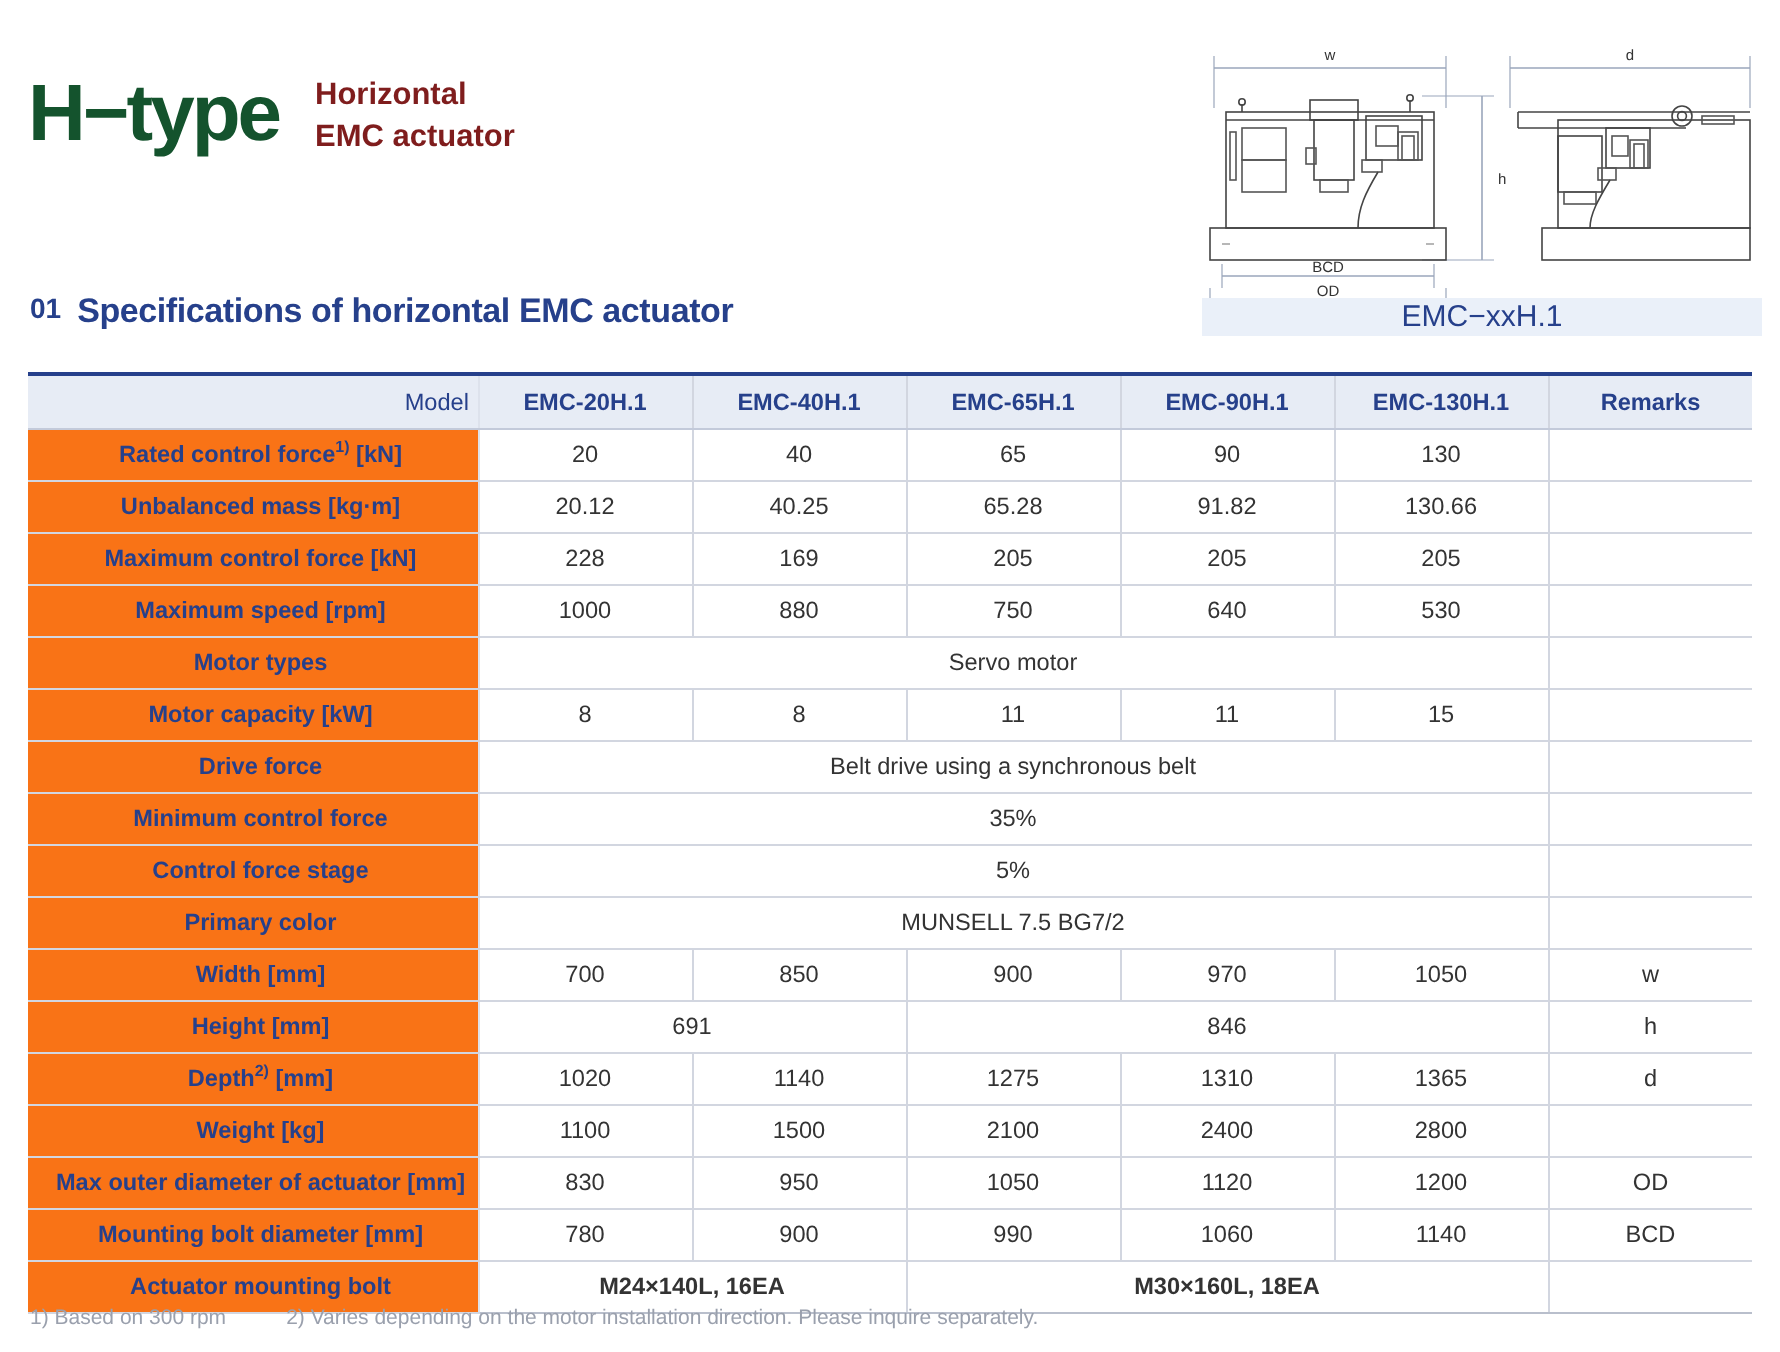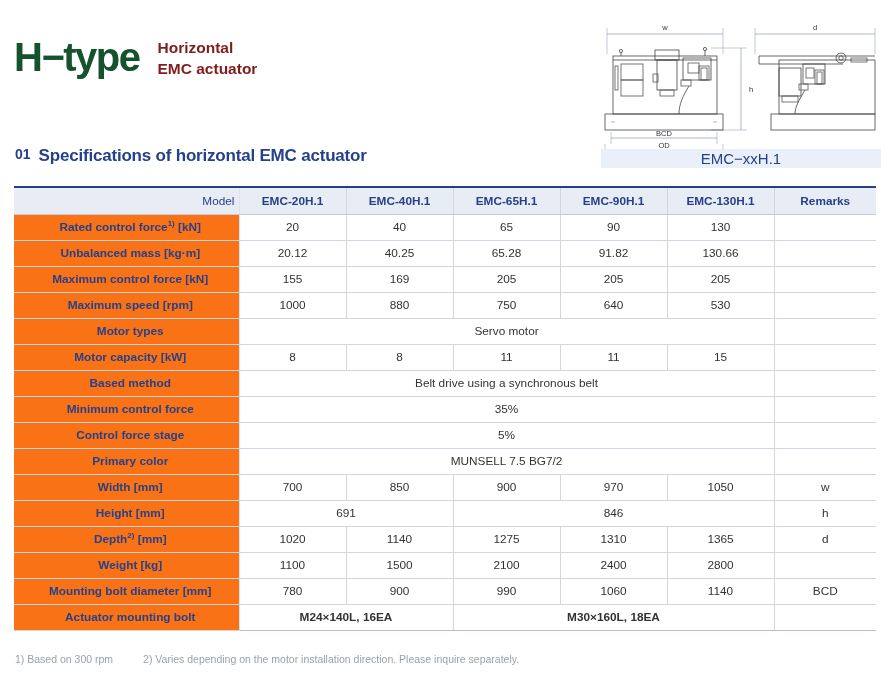--- a/index.html
+++ b/index.html
@@ -288,21 +288,21 @@
           <th class="lbl">Unbalanced mass [kg·m]</th>
           <td>20.12</td>
           <td>40.25</td>
           <td>65.28</td>
           <td>91.82</td>
           <td>130.66</td>
           <td class="last-col"></td>
         </tr>
         <tr>
           <th class="lbl">Maximum control force [kN]</th>
-          <td>155</td>
+          <td>228</td>
           <td>169</td>
           <td>205</td>
           <td>205</td>
           <td>205</td>
           <td class="last-col"></td>
         </tr>
         <tr>
           <th class="lbl">Maximum speed [rpm]</th>
           <td>1000</td>
           <td>880</td>
@@ -319,21 +319,21 @@
         <tr>
           <th class="lbl">Motor capacity [kW]</th>
           <td>8</td>
           <td>8</td>
           <td>11</td>
           <td>11</td>
           <td>15</td>
           <td class="last-col"></td>
         </tr>
         <tr>
-          <th class="lbl">Based method</th>
+          <th class="lbl">Drive force</th>
           <td colspan="5">Belt drive using a synchronous belt</td>
           <td class="last-col"></td>
         </tr>
         <tr>
           <th class="lbl">Minimum control force</th>
           <td colspan="5">35%</td>
           <td class="last-col"></td>
         </tr>
         <tr>
           <th class="lbl">Control force stage</th>
@@ -372,20 +372,29 @@
         <tr>
           <th class="lbl">Weight [kg]</th>
           <td>1100</td>
           <td>1500</td>
           <td>2100</td>
           <td>2400</td>
           <td>2800</td>
           <td class="last-col"></td>
         </tr>
         <tr>
+          <th class="lbl">Max outer diameter of actuator [mm]</th>
+          <td>830</td>
+          <td>950</td>
+          <td>1050</td>
+          <td>1120</td>
+          <td>1200</td>
+          <td class="last-col">OD</td>
+        </tr>
+        <tr>
           <th class="lbl">Mounting bolt diameter [mm]</th>
           <td>780</td>
           <td>900</td>
           <td>990</td>
           <td>1060</td>
           <td>1140</td>
           <td class="last-col">BCD</td>
         </tr>
         <tr>
           <th class="lbl">Actuator mounting bolt</th>

